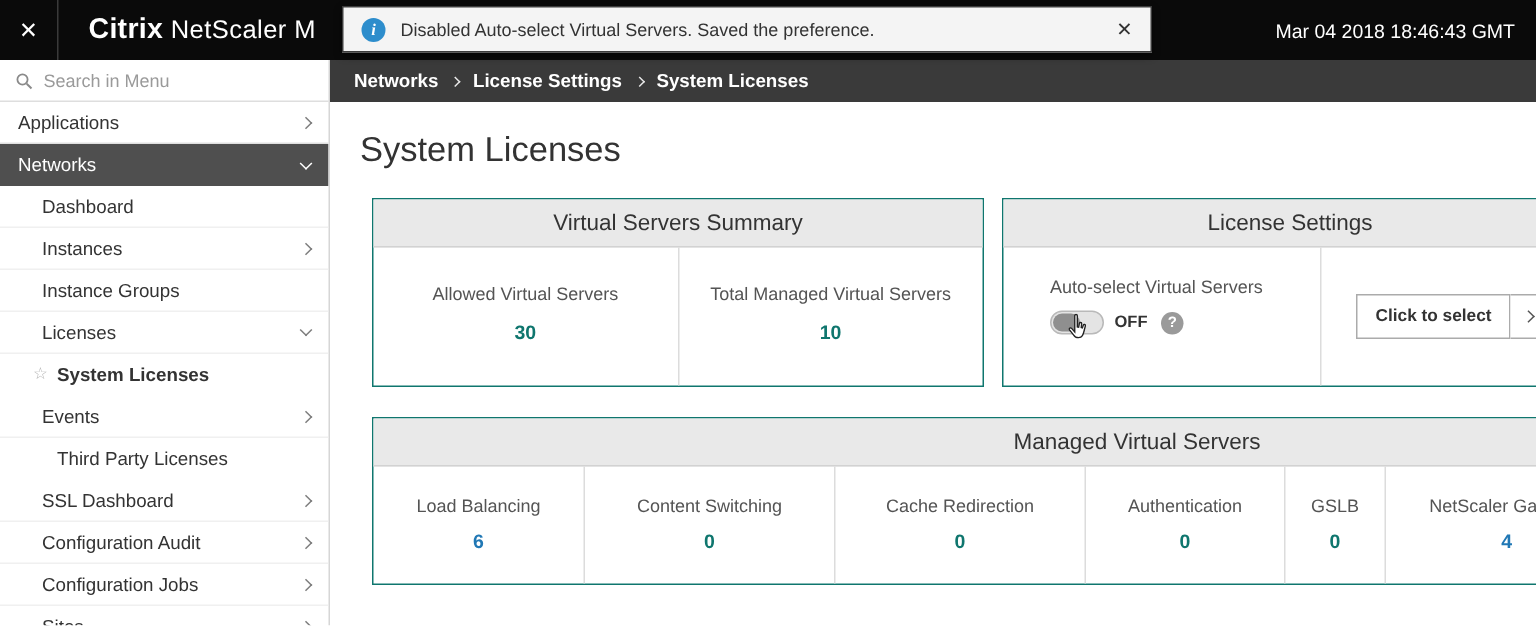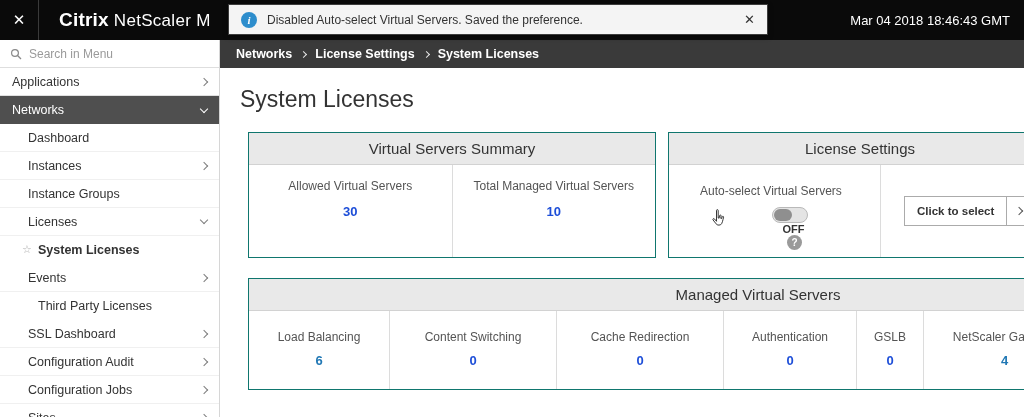--- a/index.html
+++ b/index.html
@@ -96,37 +96,37 @@
   .content { padding: 16px 0 0 16px; }
   .page-title { font-size: 23px; font-weight: normal; color: #333; margin: 2px 0 19px 4px; }
 
   .panels-row { display: flex; margin-left: 12px; }
   .panel { border: 1px solid #0f766e; background: #fff; flex-shrink: 0; }
   .panel-header {
     height: 32px; background: #e9e9e9; border-bottom: 1px solid #d2d2d2;
     display: flex; align-items: center; justify-content: center;
     font-size: 15px; color: #333;
   }
-  .stat-cell { text-align: center; padding-top: 14px; }
+  .stat-cell { text-align: center; padding-top: 24px; }
   .stat-cell + .stat-cell { border-left: 1px solid #dcdcdc; }
   .stat-label { font-size: 12px; color: #545454; white-space: nowrap; }
-  .stat-value { font-size: 13px; font-weight: bold; color: #1d4ed8; margin-top: 11px; }
+  .stat-value { font-size: 13px; font-weight: bold; color: #0f766e; margin-top: 11px; }
   .stat-value.link { color: #2178b5; cursor: pointer; }
 
   
   .vss { width: 408px; }
   .vss-body { display: flex; height: 92px; }
   .vss-body .stat-cell { flex: 1; }
 
   
   .ls { width: 384px; margin-left: 12px; }
   .ls-body { display: flex; height: 92px; }
   .ls-left { width: 212px; border-right: 1px solid #dcdcdc; padding: 19px 0 0 31px; position: relative; }
   .auto-select-label { font-size: 12px; color: #545454; white-space: nowrap; }
-  .toggle-row { display: flex; align-items: center; margin-top: 9px; flex-direction: column; }
+  .toggle-row { display: flex; align-items: center; margin-top: 9px; }
   .toggle {
     width: 36px; height: 16px; background: #e4e4e4; border: 1px solid #b9b9b9;
     border-radius: 8px; position: relative; cursor: pointer; flex-shrink: 0;
   }
   .toggle-knob {
     position: absolute; left: 1px; top: 1px; width: 18px; height: 12px;
     background: #8f8f8f; border-radius: 6px;
   }
   .toggle-state { font-size: 11px; font-weight: bold; color: #333; margin-left: 7px; }
   .help-icon {

